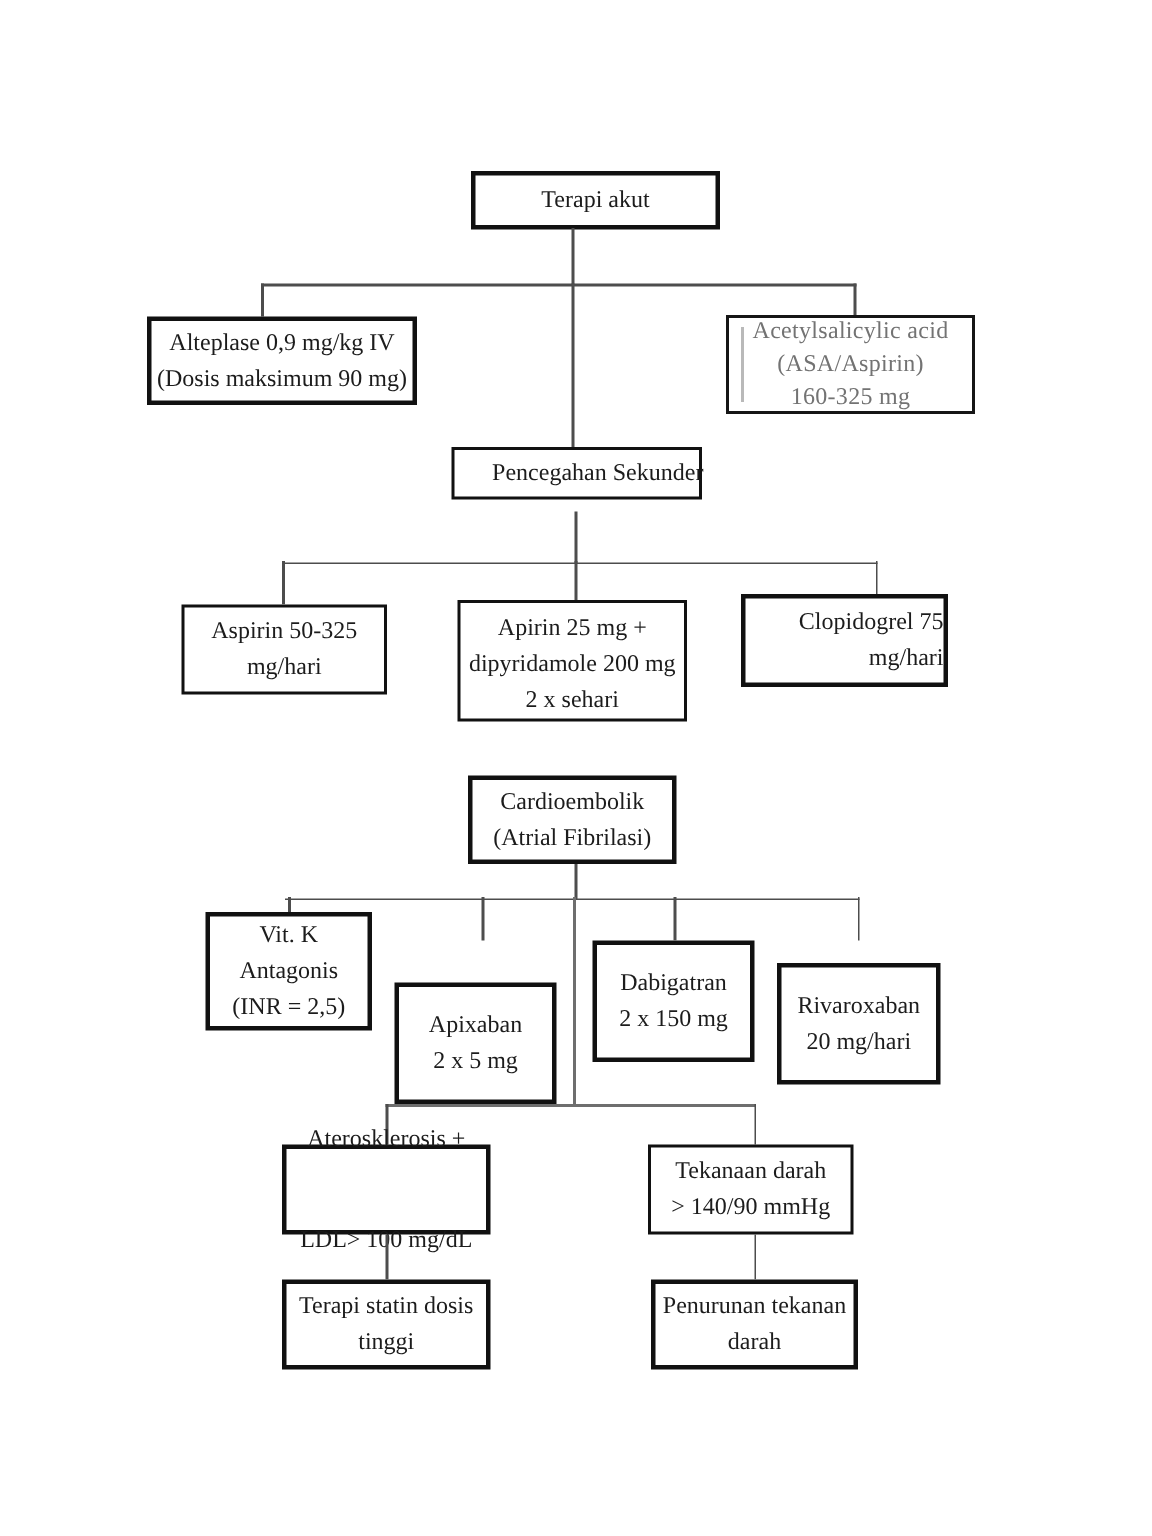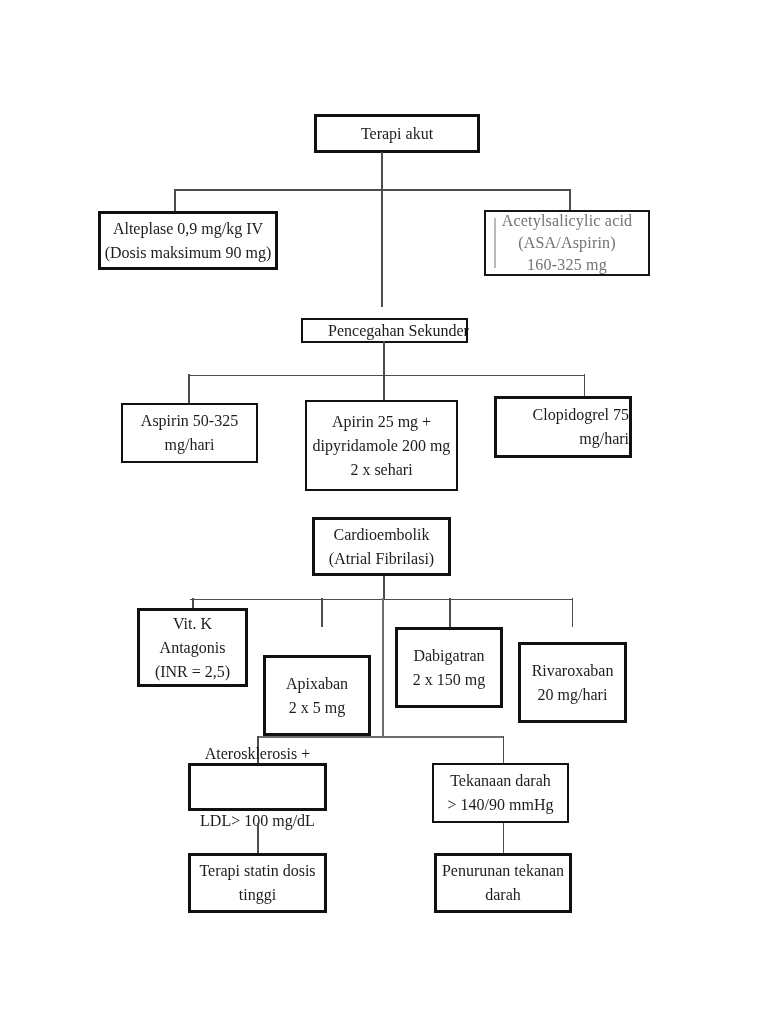--- a/index.html
+++ b/index.html
@@ -60,36 +60,36 @@
     <div class="line">(Dosis maksimum 90 mg)</div>
   </div>
 
   <div class="node thin muted tight" style="left:484px;top:210px;width:166px;height:66px;">
     <div class="line">Acetylsalicylic acid</div>
     <div class="line">(ASA/Aspirin)</div>
     <div class="line">160-325 mg</div>
   </div>
   <div class="artifact" style="left:494px;top:218px;height:50px;"></div>
 
-  <div class="node thin" style="left:301px;top:318px;width:167px;height:25px;padding-left:28px;">
+  <div class="node thin" style="left:301px;top:298px;width:167px;height:35px;padding-left:28px;">
     <div class="line">Pencegahan Sekunder</div>
   </div>
 
   <div class="vline" style="left:383px;top:341px;height:35px;"></div>
   <div class="hline" style="left:188px;top:374.5px;width:397px;"></div>
   <div class="vline" style="left:188px;top:374px;height:29px;"></div>
   <div class="vline" style="left:383px;top:374px;height:26px;"></div>
   <div class="vline" style="left:583.5px;top:374px;height:23px;"></div>
 
   <div class="node thin" style="left:121px;top:403px;width:137px;height:60px;">
     <div class="line">Aspirin 50-325</div>
     <div class="line">mg/hari</div>
   </div>
 
-  <div class="node thin" style="left:305px;top:400px;width:153px;height:91px;">
+  <div class="node thin" style="left:305px;top:400px;width:153px;height:81px;justify-content:flex-end;">
     <div class="line">Apirin 25 mg +</div>
     <div class="line">dipyridamole 200 mg</div>
     <div class="line">2 x sehari</div>
   </div>
 
   <div class="node" style="left:494px;top:396px;width:138px;height:62px;align-items:flex-end;">
     <div class="line">Clopidogrel 75</div>
     <div class="line">mg/hari</div>
   </div>
 
@@ -124,21 +124,21 @@
 
   <div class="node" style="left:518px;top:642px;width:109px;height:81px;">
     <div class="line">Rivaroxaban</div>
     <div class="line">20 mg/hari</div>
   </div>
 
   <div class="hline thick" style="left:257px;top:736px;width:247px;"></div>
   <div class="vline" style="left:257px;top:736px;height:28px;"></div>
   <div class="vline" style="left:502.5px;top:736px;height:28px;"></div>
 
-  <div class="node" style="left:188px;top:763px;width:139px;height:48px;gap:43px;">
+  <div class="node" style="left:188px;top:763px;width:139px;height:60px;gap:43px;">
     <div class="line">Aterosklerosis +</div>
     <div class="line">LDL&gt; 100 mg/dL</div>
   </div>
 
   <div class="node thin" style="left:432px;top:763px;width:137px;height:60px;">
     <div class="line">Tekanaan darah</div>
     <div class="line">&gt; 140/90 mmHg</div>
   </div>
 
   <div class="vline" style="left:257px;top:823px;height:30px;"></div>

